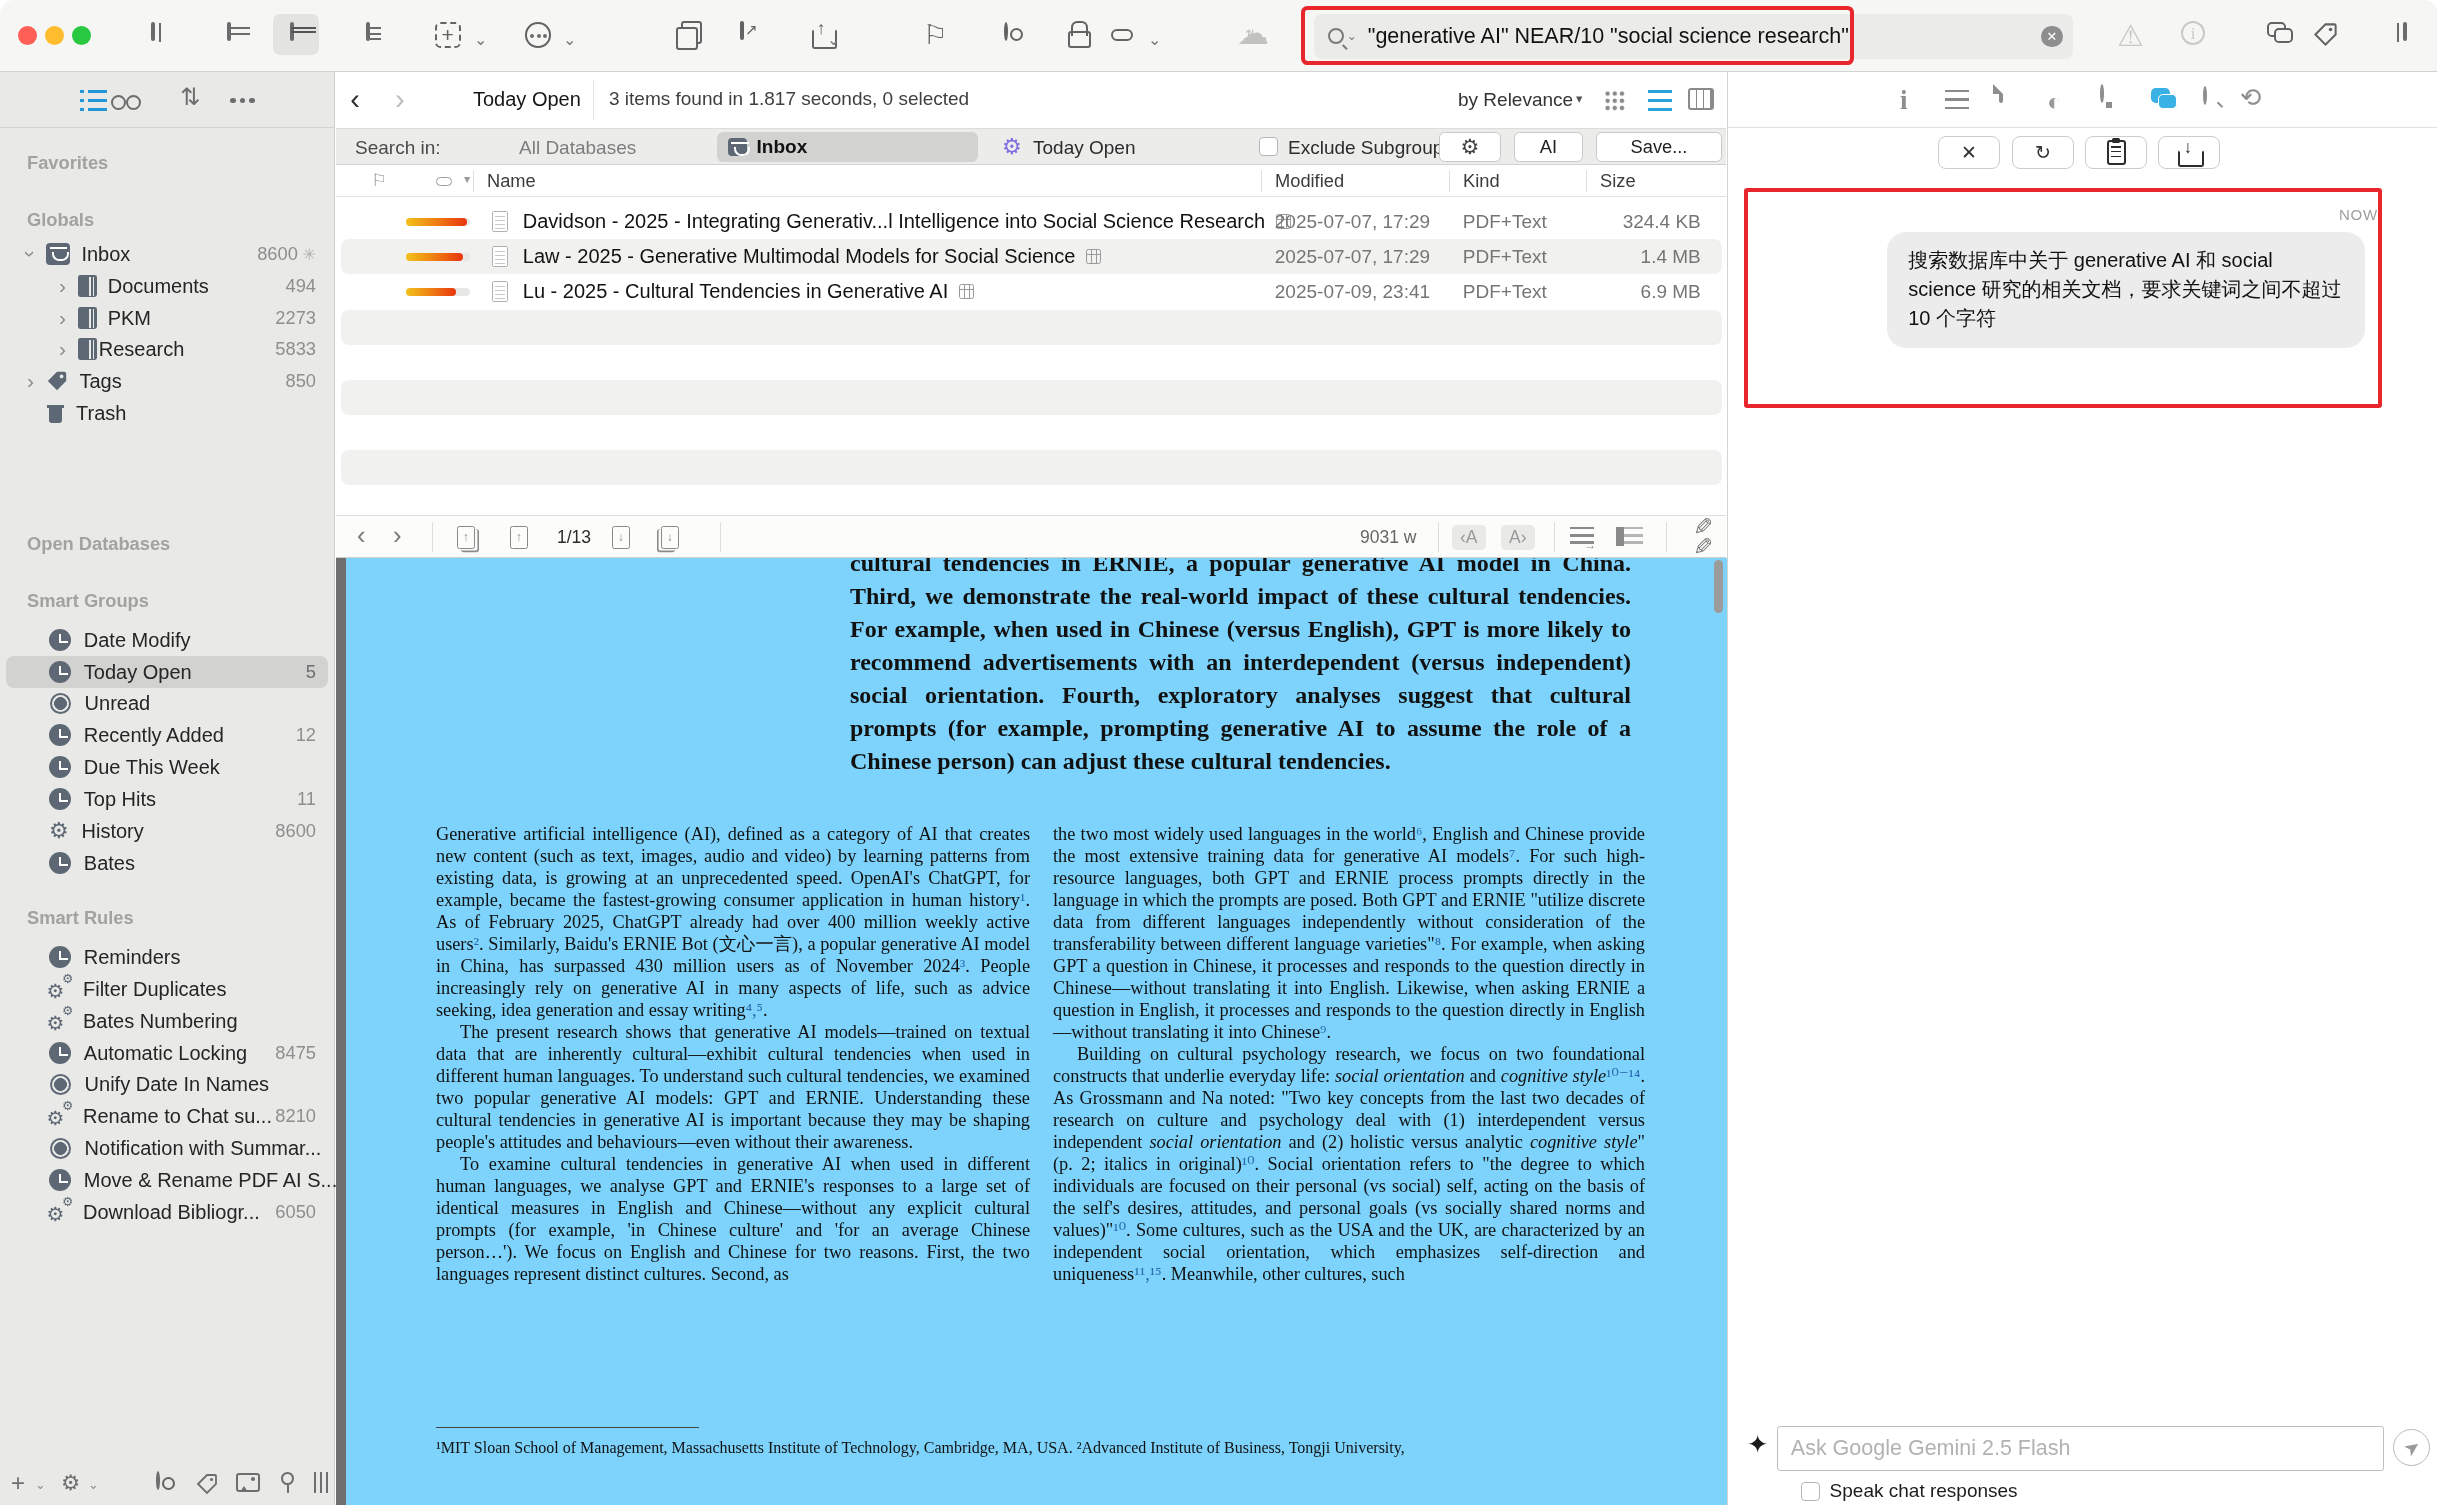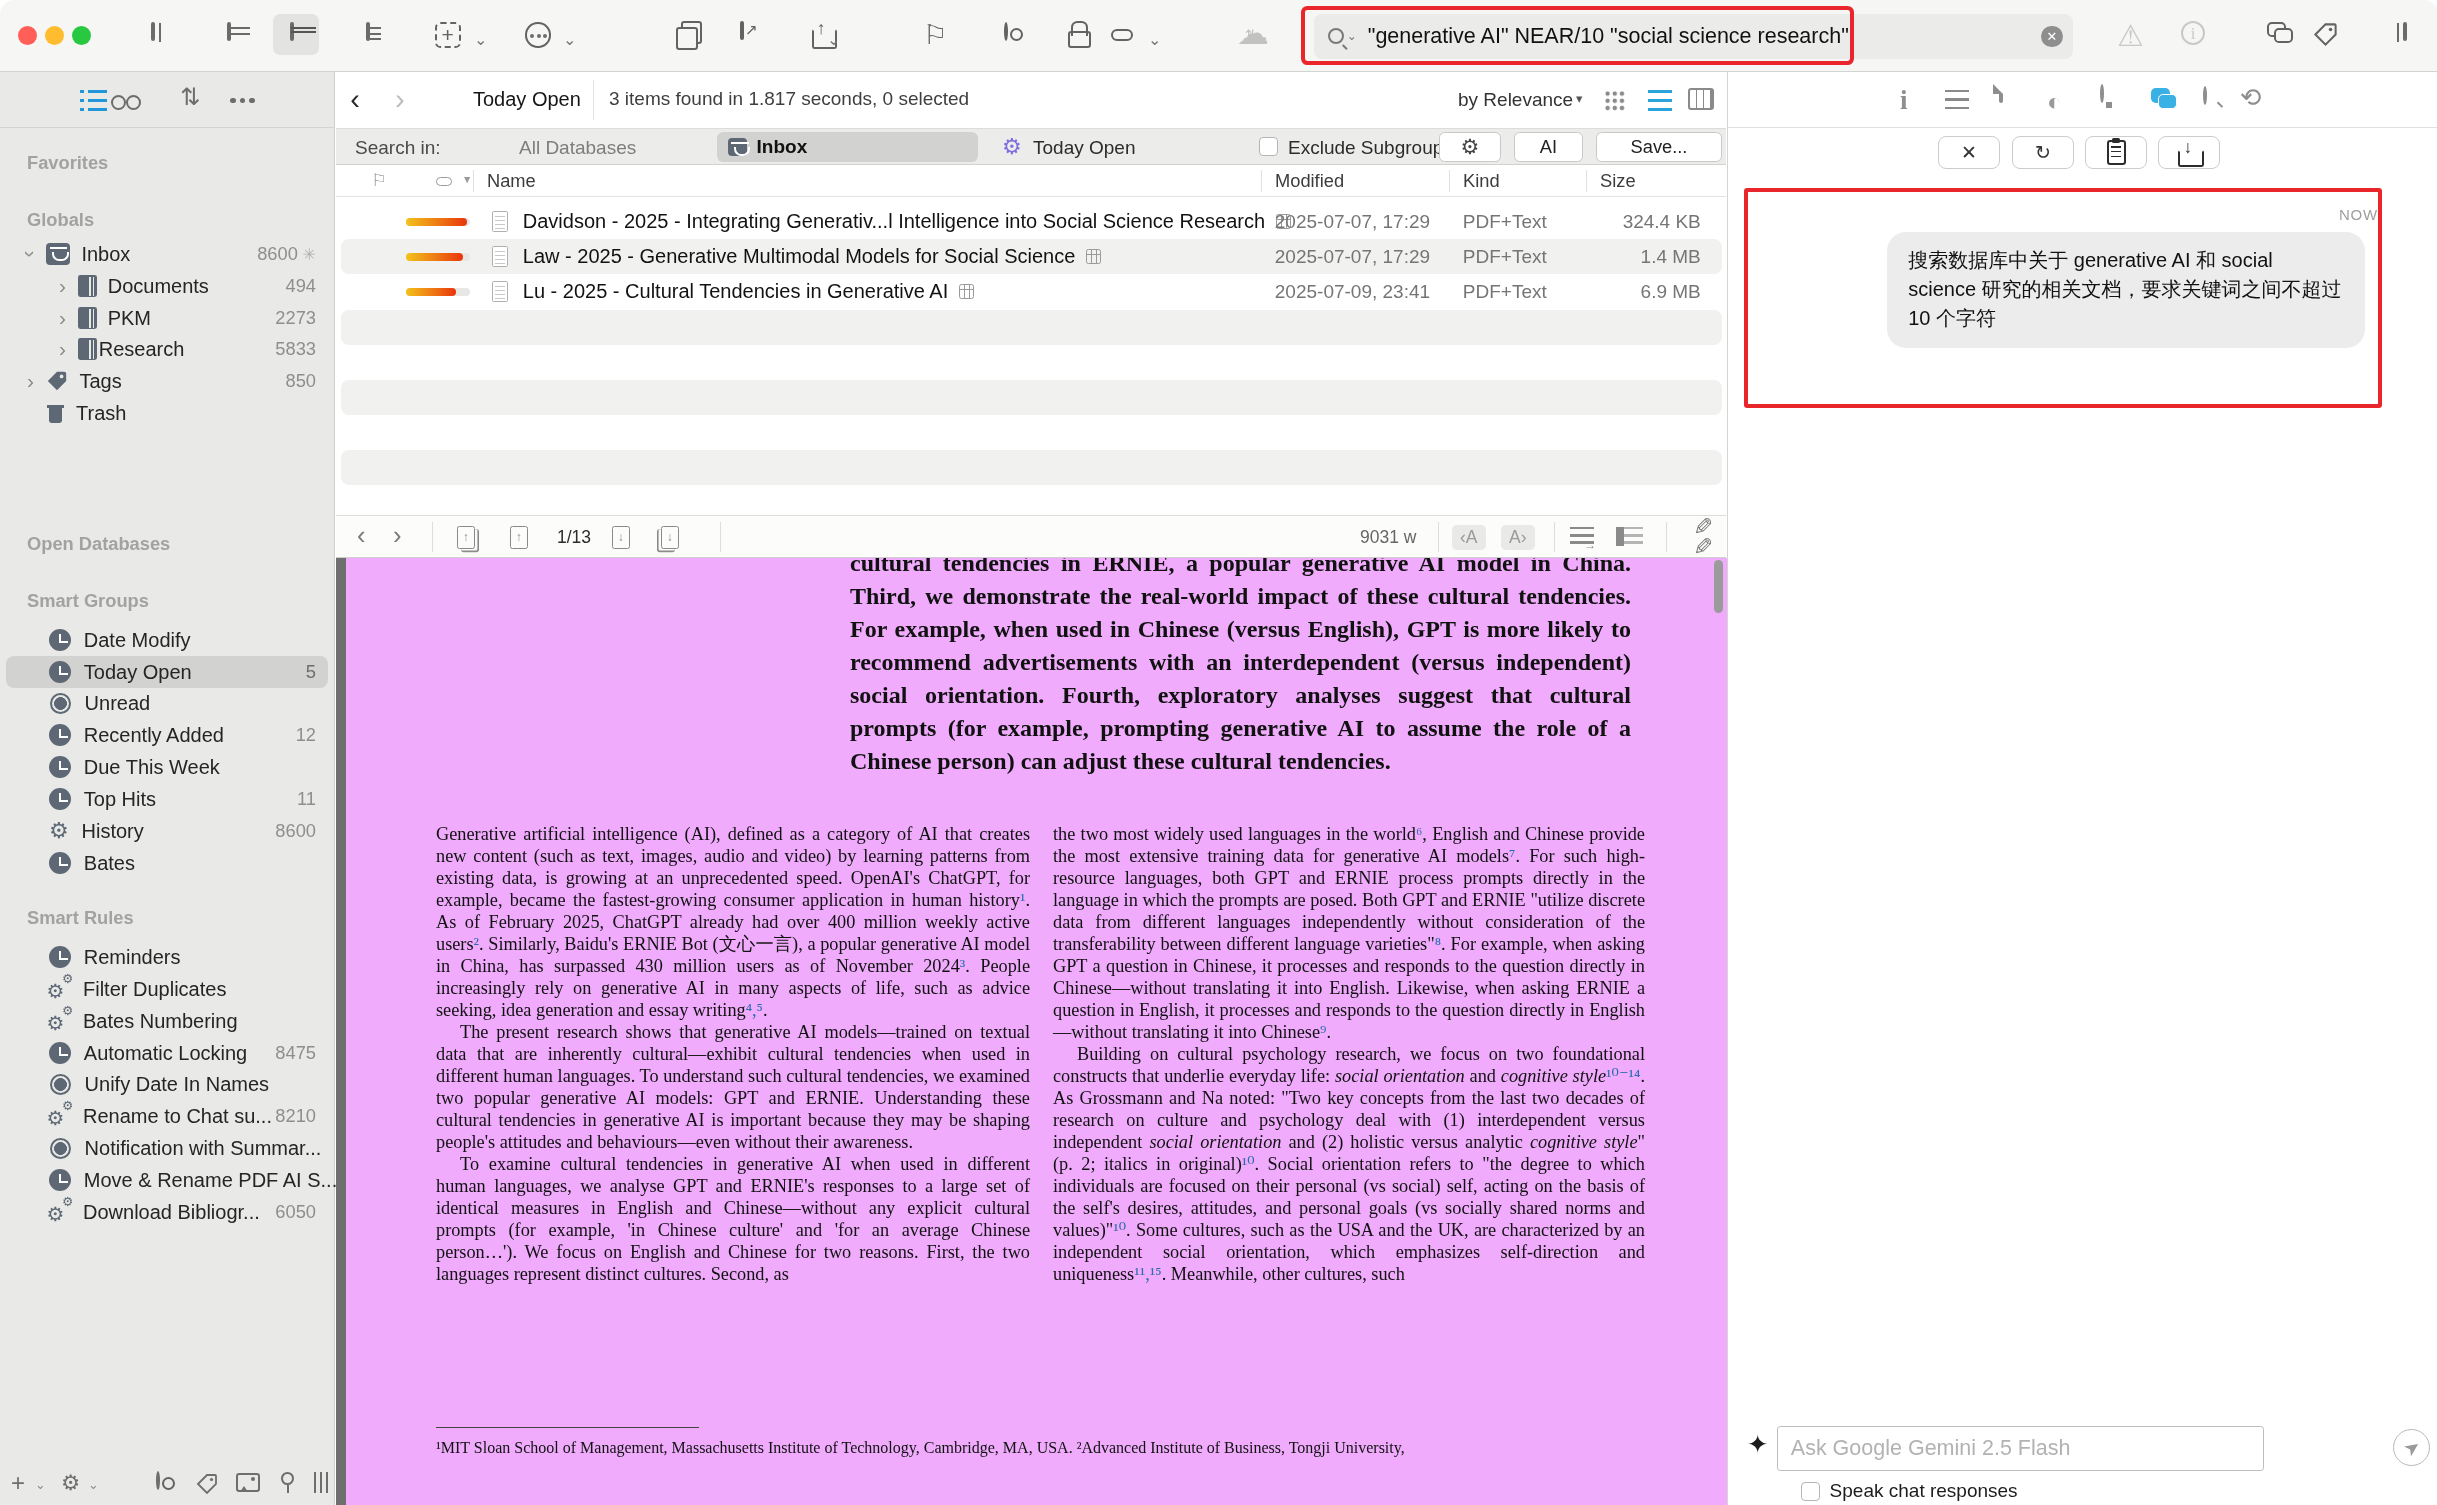--- a/index.html
+++ b/index.html
@@ -69,40 +69,40 @@
       linear-gradient(90deg,#9a9a9a 0 0) 8.8px 0/1.2px 100% no-repeat; }
   .cell { position:absolute; font-size:19px; color:#757575; white-space:nowrap; }
 
   
   .pdfbar { position:absolute; left:0; top:443px; width:1390px; height:43px; background:#fcfcfa; border-top:0.8px solid #dddddb; border-bottom:0.8px solid #cfcfcd; }
   .pdfbar .sep { position:absolute; top:6.4px; width:0.8px; height:30px; background:#ddddda; }
   .pg { position:absolute; top:9.6px; width:17.5px; height:23px; border:1.6px solid #8a8a8a; border-radius:2.4px; color:#8a8a8a; font-size:12px; text-align:center; line-height:21px; background:#fcfcfa; }
   .fontbadge { position:absolute; top:8.8px; height:25.5px; padding:0 8px; background:#e9e9e7; border-radius:4.8px; color:#9a9a9a; font-size:17.5px; line-height:25.5px; }
 
   
-  .pdfarea { position:absolute; left:0; top:486px; width:1658px; height:947px; background:#f0abfc; overflow:hidden; }
+  .pdfarea { position:absolute; left:0; top:486px; width:1658px; height:947px; background:#7dd3fc; overflow:hidden; }
   .pdf-edge { position:absolute; left:0; top:0; width:10.4px; height:947px; background:#6f6f6f; }
   .pdf-serif { font-family:"Liberation Serif","DejaVu Serif",serif; color:#111; text-align:justify; }
   .abstract { position:absolute; left:514px; top:-11px; width:781px; font-size:24px; line-height:33px; font-weight:600; }
   .pcol { position:absolute; top:265px; width:594px; font-size:18.3px; line-height:22px; }
   .pcol p.ind { text-indent:24px; }
   .ref { color:#2b6cb0; }
   .footrule { position:absolute; left:100px; top:869px; width:263px; height:0.8px; background:#444; }
   .footnote { position:absolute; left:100px; top:879px; width:1244px; font-size:16px; line-height:21px; text-align:left; }
   .pdf-scroll { position:absolute; left:1378px; top:1.6px; width:8.8px; height:53px; background:#9b9b9b; border-radius:4.8px; }
 
   
   .right { position:absolute; left:1727px; top:72px; width:711px; height:1433px; background:#fff; border-left:0.8px solid #d4d4d2; }
   .r-head { position:absolute; left:0; top:0; width:711px; height:56px; border-bottom:0.8px solid #e0e0de; }
   .rbtn { position:absolute; top:64px; width:62px; height:33px; background:#fff; border:1.2px solid #cccccc; border-radius:8px; color:#333; font-size:19px; display:flex; align-items:center; justify-content:center; }
   .redbox-chat { position:absolute; left:16px; top:116px; width:638px; height:220px; border:4.8px solid #e8262b; border-radius:3.2px; }
   .now { position:absolute; left:0; top:14.3px; width:100%; text-align:right; font-size:15px; color:#9e9e9e; letter-spacing:0.8px; }
   .bubble { position:absolute; right:12.8px; top:40px; width:478px; background:#ececec; border-radius:19px; padding:14.3px 21px; font-size:20px; line-height:29px; color:#111; }
   .reply { position:absolute; left:17.5px; top:145px; width:602px; font-size:20px; line-height:29px; color:#111; }
-  .chat-input { position:absolute; left:49px; top:1354px; width:487px; height:45px; border:1.6px solid #bdbdbd; border-radius:3.2px; font-size:21.5px; color:#222; padding:0 12.8px; outline:none; background:#fff; font-family:"Liberation Sans","DejaVu Sans",sans-serif; }
+  .chat-input { position:absolute; left:49px; top:1354px; width:607px; height:45px; border:1.6px solid #bdbdbd; border-radius:3.2px; font-size:21.5px; color:#222; padding:0 12.8px; outline:none; background:#fff; font-family:"Liberation Sans","DejaVu Sans",sans-serif; }
   .chat-input::placeholder { color:#b2b2b2; }
   .sendbtn { position:absolute; left:665px; top:1357px; width:37px; height:37px; border:1.6px solid #b9b9b9; border-radius:50%; color:#9a9a9a; font-size:19px; display:flex; align-items:center; justify-content:center; }
   .cbx { width:19px; height:19px; border:1.2px solid #b5b5b5; border-radius:4px; background:#fff; flex:0 0 auto; }
 
   
   .lines3 { width:24px; height:19px; background:repeating-linear-gradient(#8a8a8a 0 2.4px,transparent 2.4px 8.4px); }
   .ic-doc { width:19px; height:24px; border:2px solid #8e8e8e; border-radius:2.4px; position:relative; background:#fff; }
   .ic-doc::after { content:""; position:absolute; right:-2px; top:-2px; border:5.6px solid #fff; border-left-color:#8e8e8e; border-bottom-color:#8e8e8e; }
   .ic-bulb { width:17.5px; height:17.5px; border:2px solid #8e8e8e; border-radius:50%; position:relative; }
   .ic-bulb::after { content:""; position:absolute; left:4px; top:16px; width:5.6px; height:5.6px; background:#8e8e8e; }

